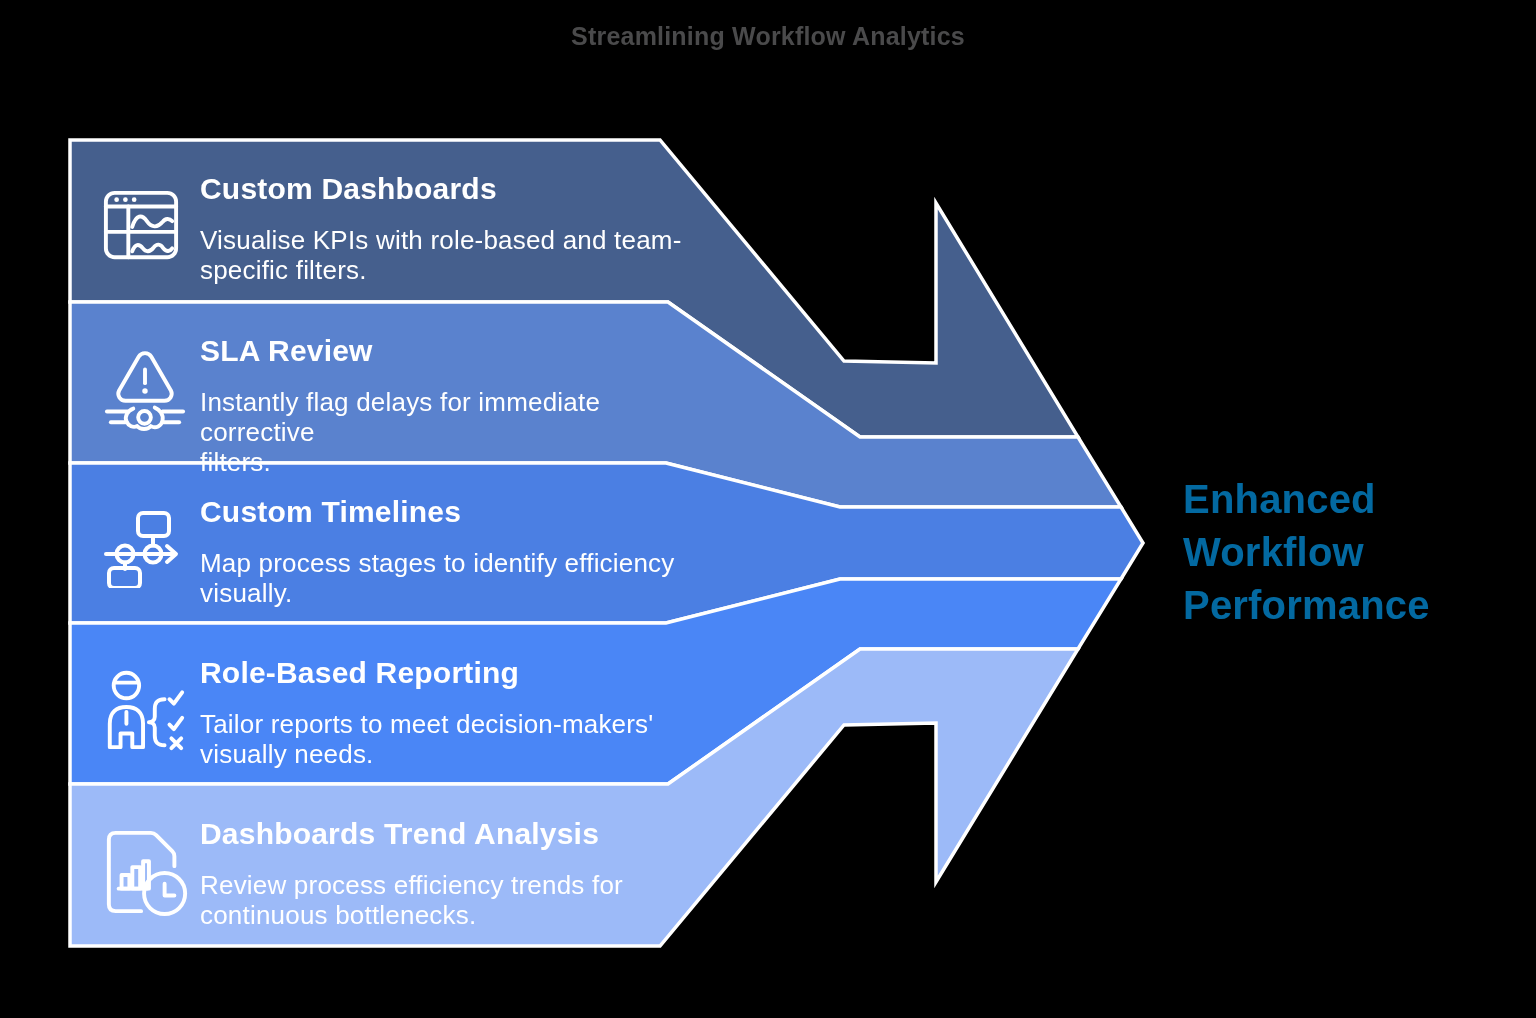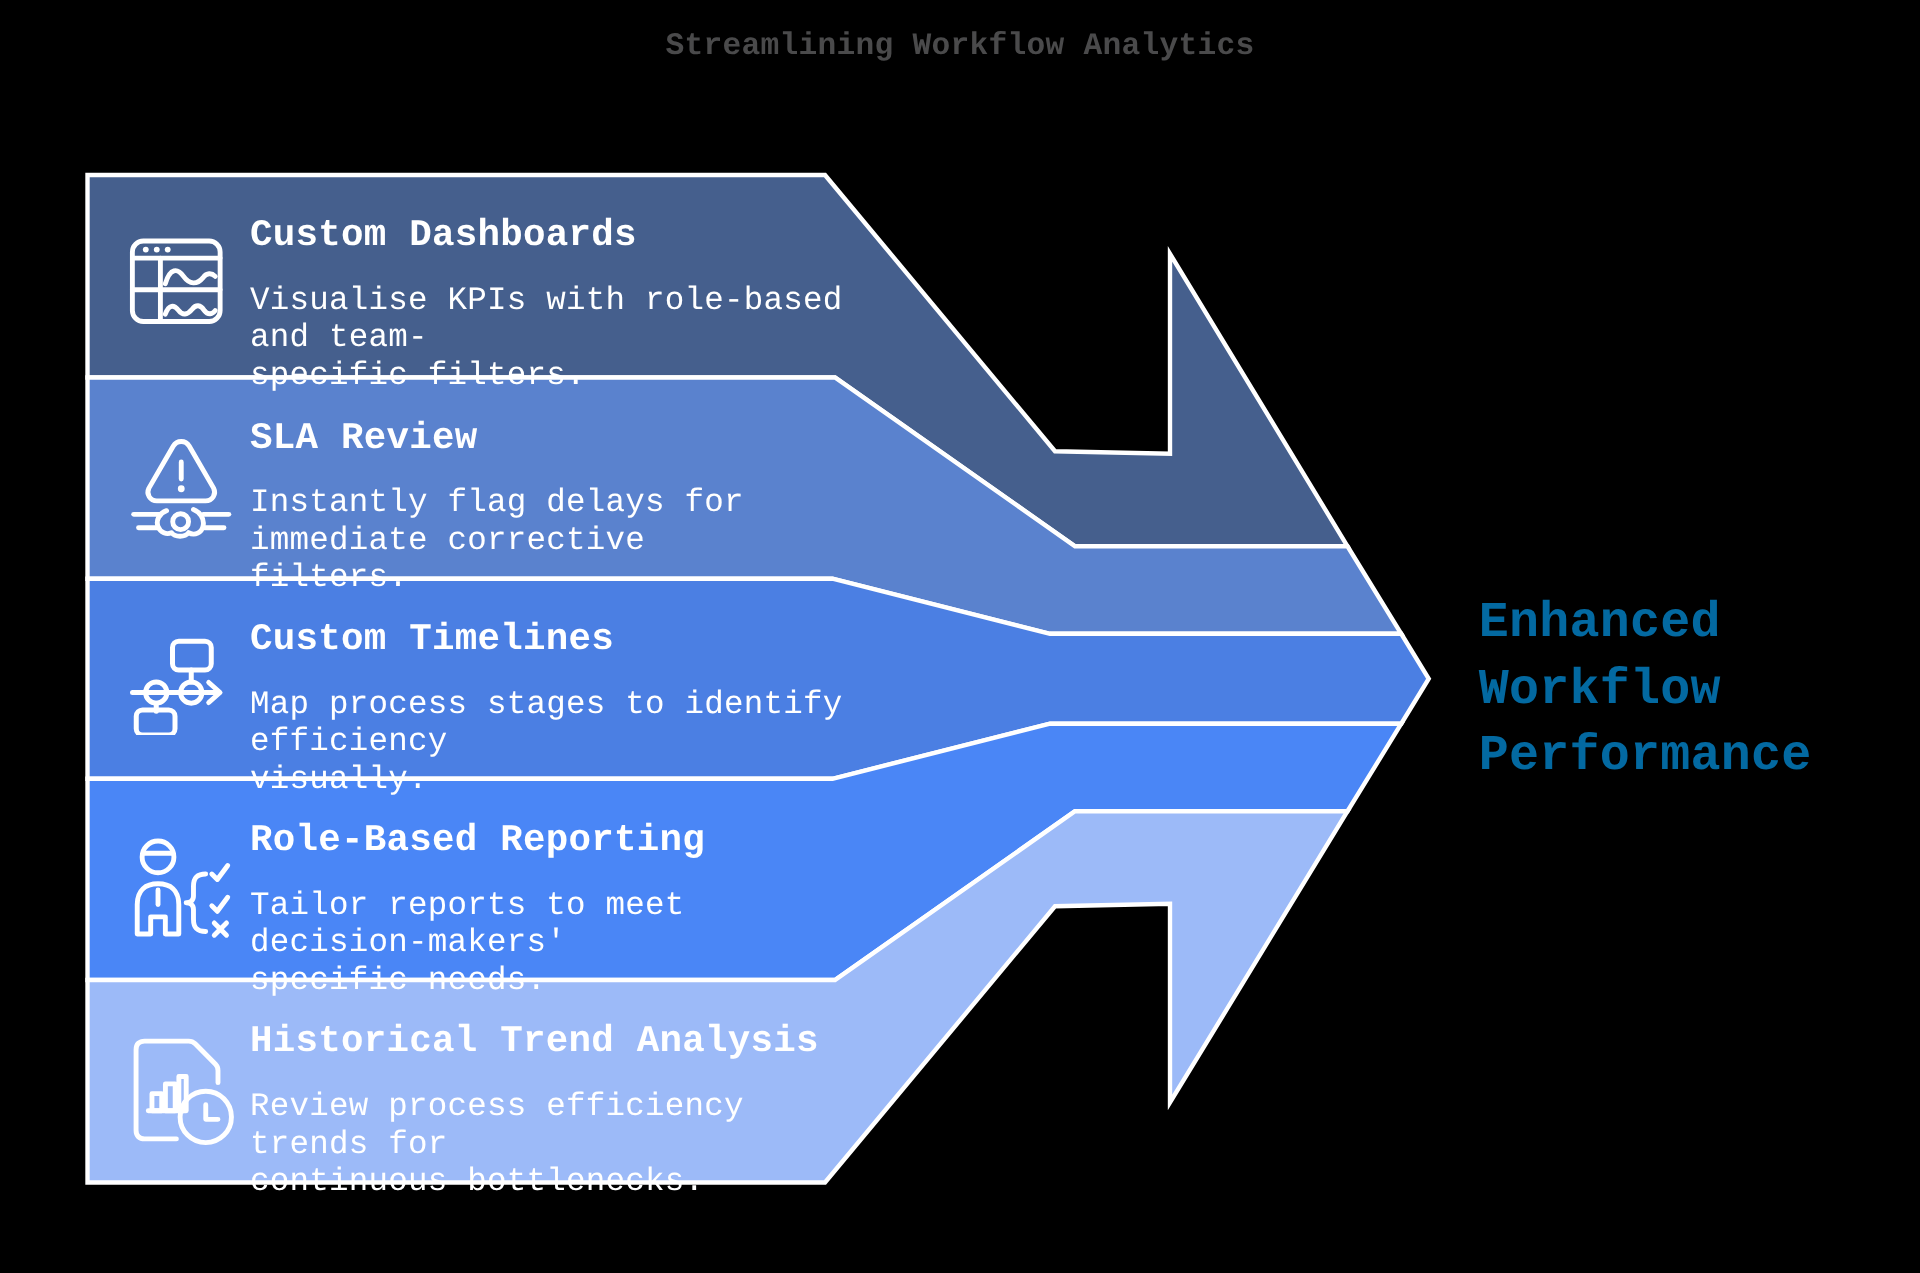--- a/index.html
+++ b/index.html
@@ -1,18 +1,18 @@
 <!DOCTYPE html>
 <html><head>
 <meta charset="utf-8">
 <style>
   html,body{margin:0;padding:0;background:#000;}
   .stage{
     position:relative;width:1496px;height:1018px;overflow:hidden;background:#000;
-    font-family:Liberation Mono, monospace;
+    font-family:Liberation Sans, sans-serif;
   }
   .page-title{
     position:absolute;top:22px;left:0;width:1536px;text-align:center;
     font-size:25px;font-weight:700;color:#4A4A4B;letter-spacing:.2px;
   }
   .shape-svg{position:absolute;left:0;top:0;}
   .band-label{
     position:absolute;left:200px;width:500px;
     font-size:30px;font-weight:700;color:#FFFFFF;line-height:36px;letter-spacing:.2px;
   }
@@ -101,33 +101,33 @@
     <path d="M10 85 V61 C10 49 17 44 27 44 C37 44 44 49 44 61 V85 H33 V71 H21 V85 Z"></path>
     <line x1="27" y1="49" x2="27" y2="61"></line>
     <path d="M66 36 C58 36 56 40 56 46 L56 54 C56 58 53 59.5 50 59.5 C53 59.5 56 61 56 65 L56 73 C56 79 58 83 66 83"></path>
     <path d="M71 36 L75.5 40.5 L84 29"></path>
     <path d="M71 62 L75.5 66.5 L84 55"></path>
     <path d="M73 76 L83 86 M83 76 L73 86"></path>
   </svg>
   <div class="band-label" style="top:655px">Role-Based Reporting</div>
   <div class="band-desc" style="top:709px">
     <div>Tailor reports to meet decision-makers'</div>
-    <div>specific needs.</div>
+    <div>visually needs.</div>
   </div>
 
   <svg class="icon" style="left:102px;top:827px" width="90" height="90" viewBox="0 0 92 92">
     <path d="M40 86 H14 C9.5 86 7 83.5 7 79 V13 C7 8.5 9.5 6 14 6 H50 C52.5 6 54 6.8 55.4 8.2 L72 25 C73.5 26.5 74 28 74 30 V40"></path>
     <line x1="17" y1="63" x2="46" y2="63"></line>
     <rect x="20" y="49" width="8" height="14"></rect>
     <rect x="31" y="41" width="8" height="22"></rect>
     <rect x="42" y="35" width="6" height="28"></rect>
     <circle cx="64" cy="68" r="21" fill="#9CBAF8"></circle>
     <path d="M64 58 L64 70 L74 70"></path>
   </svg>
-  <div class="band-label" style="top:816px">Historical Trend Analysis</div>
+  <div class="band-label" style="top:816px">Dashboards Trend Analysis</div>
   <div class="band-desc" style="top:870px">
     <div>Review process efficiency trends for</div>
     <div>continuous bottlenecks.</div>
   </div>
 
   <div class="outcome">
     <div>Enhanced</div>
     <div>Workflow</div>
     <div>Performance</div>
   </div>

